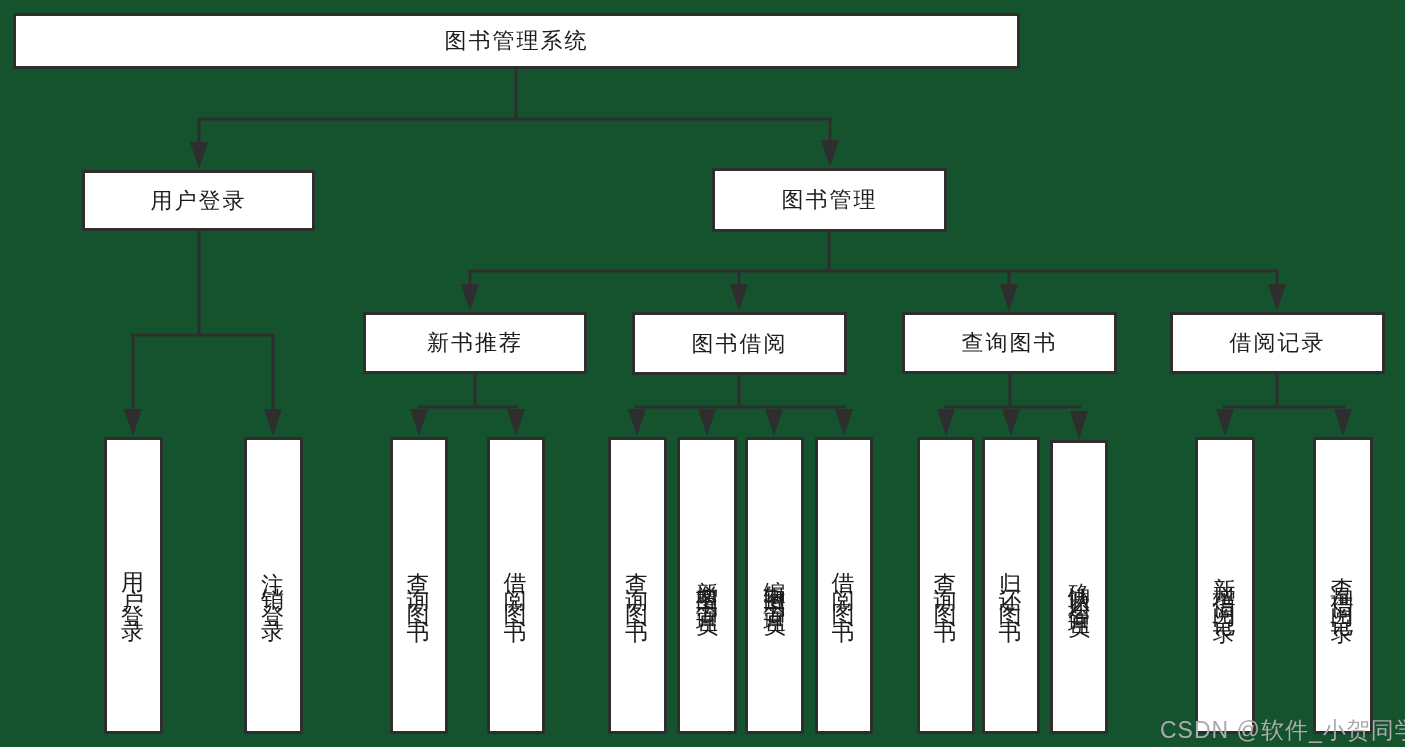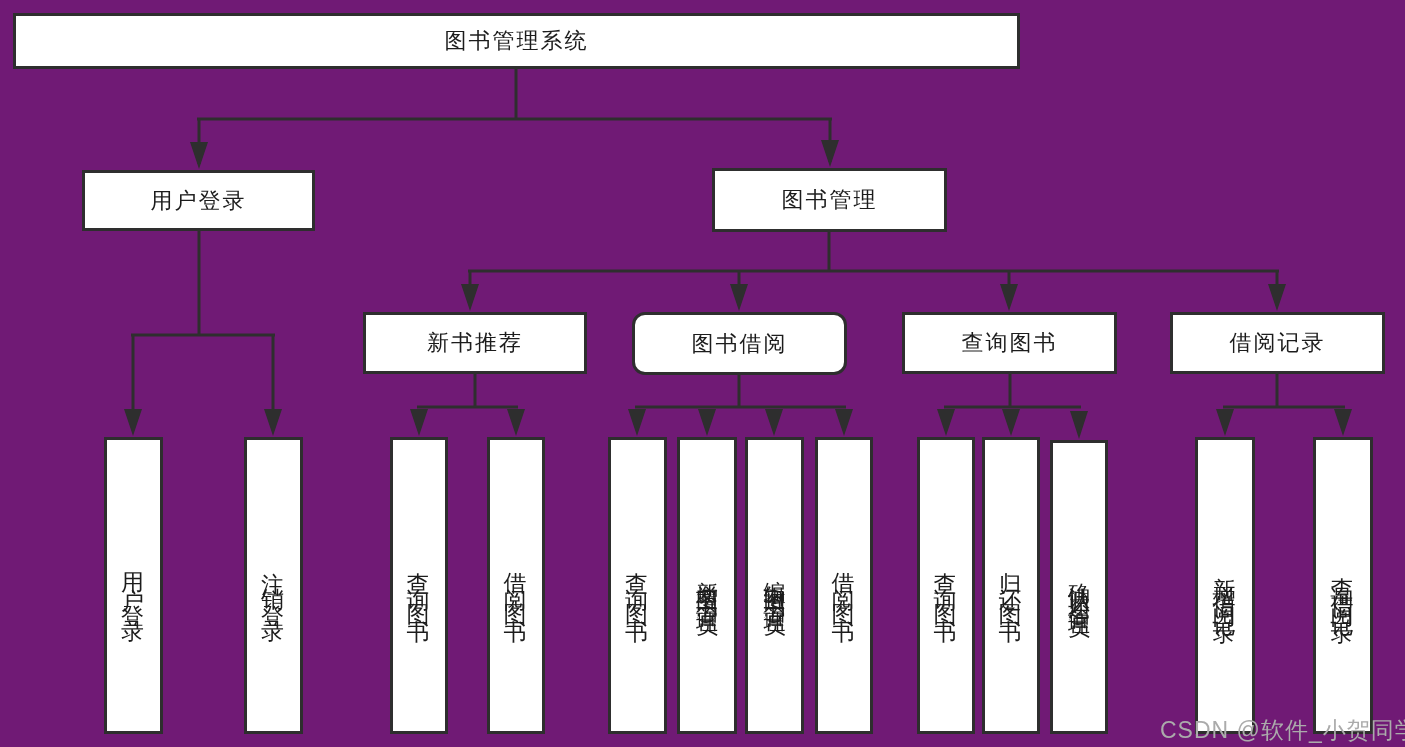--- a/index.html
+++ b/index.html
@@ -1,19 +1,19 @@
 <!DOCTYPE html>
 <html><head>
 <meta charset="utf-8">
 <style>
   html,body { margin:0; padding:0; background:#ffffff; }
   .stage {
     position:relative;
     width:1405px; height:747px;
-    background:#701a75;
+    background:#14532d;
     font-family:"Liberation Sans","DejaVu Sans",sans-serif;
     overflow:hidden;
   }
   .connectors { position:absolute; left:0; top:0; }
   .connectors line { stroke:#2e2e2e; stroke-width:3; }
   .connectors polygon { fill:#2e2e2e; stroke:none; }
   .node {
     position:absolute;
     box-sizing:border-box;
     border:3px solid #2e2e2e;
@@ -111,21 +111,21 @@
       <polygon points="1334,409 1352,409 1343,436"></polygon>
     </g>
   </svg>
 
   <div class="node" style="left:13px; top:13px; width:1007px; height:56px;">图书管理系统</div>
 
   <div class="node" style="left:82px; top:170px; width:233px; height:61px;">用户登录</div>
   <div class="node" style="left:712px; top:168px; width:235px; height:64px;">图书管理</div>
 
   <div class="node" style="left:363px; top:312px; width:224px; height:62px;">新书推荐</div>
-  <div class="node" style="left:632px; top:312px; width:215px; height:63px;border-radius:13px;">图书借阅</div>
+  <div class="node" style="left:632px; top:312px; width:215px; height:63px;">图书借阅</div>
   <div class="node" style="left:902px; top:312px; width:215px; height:62px;">查询图书</div>
   <div class="node" style="left:1170px; top:312px; width:215px; height:62px;">借阅记录</div>
 
   <div class="node leaf" style="left:104px; top:437px; width:59px; height:297px;">用户登录</div>
   <div class="node leaf" style="left:244px; top:437px; width:59px; height:297px;">注销登录</div>
 
   <div class="node leaf" style="left:390px; top:437px; width:58px; height:297px;">查询图书</div>
   <div class="node leaf" style="left:487px; top:437px; width:58px; height:297px;">借阅图书</div>
 
   <div class="node leaf" style="left:608px; top:437px; width:59px; height:297px;">查询图书</div>

